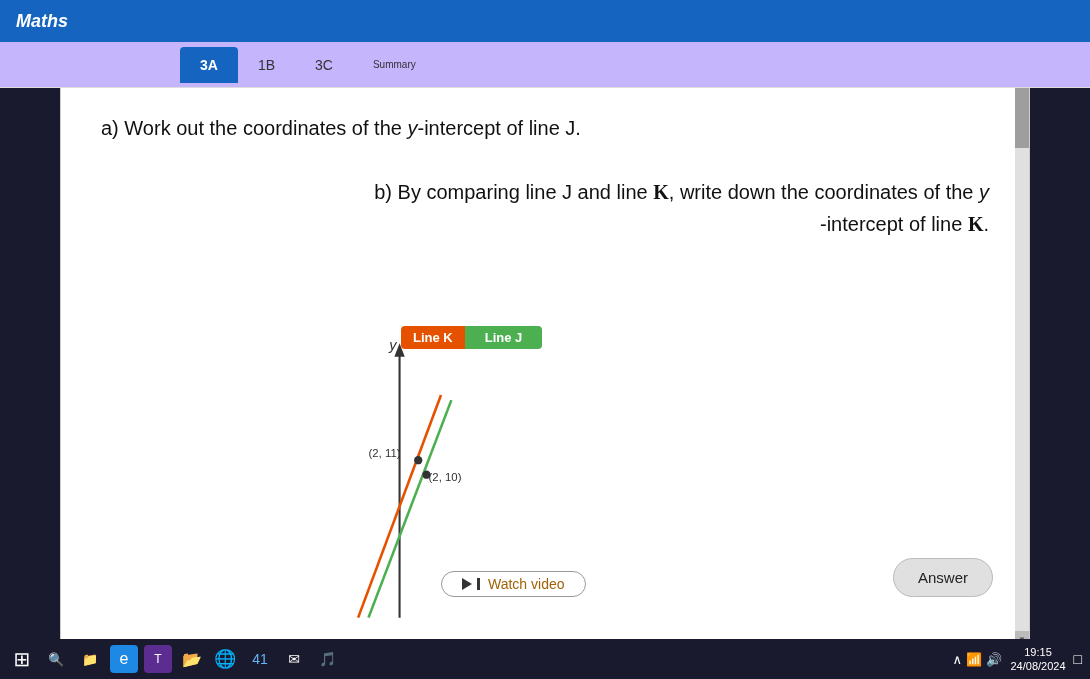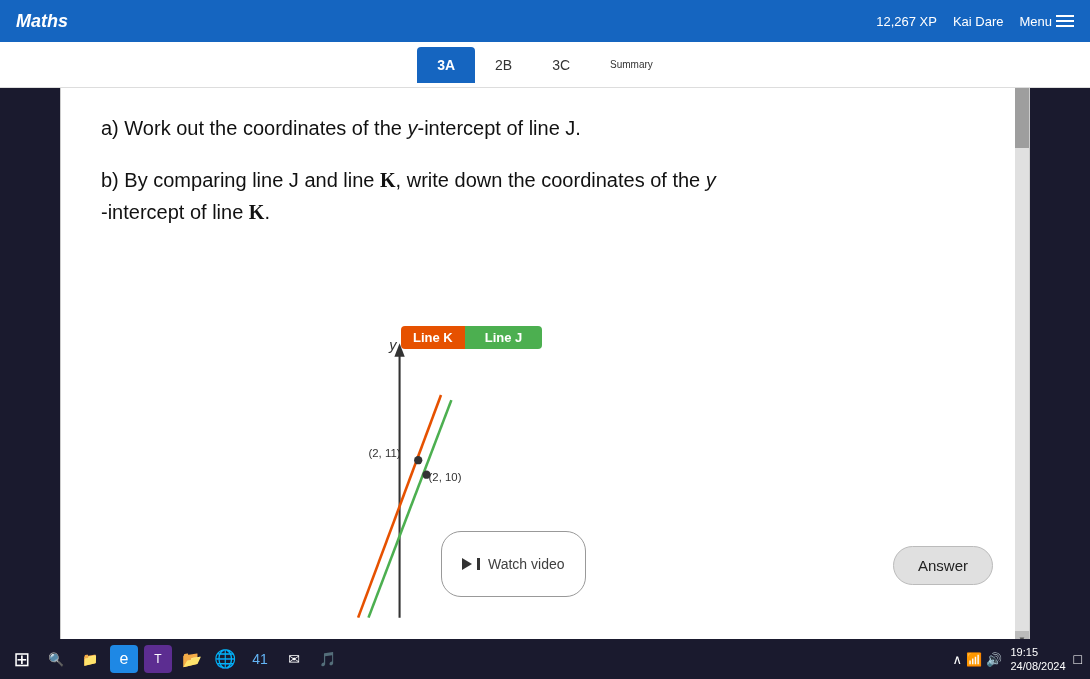--- a/index.html
+++ b/index.html
@@ -47,28 +47,27 @@
       gap: 3px;
     }
     .menu-line {
       width: 18px;
       height: 2px;
       background: white;
     }
 
     
     .tab-bar {
-      background: #ffffff;
+      background: #c4b5fd;
       height: 46px;
       display: flex;
       align-items: center;
       padding: 15px 180px;
       gap: 0;
       border-bottom: 1px solid #ddd;
-      justify-content: center;
     }
     .tab {
       padding: 10px 20px;
       cursor: pointer;
       font-size: 14px;
       color: #333;
       border-radius: 4px 4px 0 0;
     }
     .tab.active {
       background: #1565c0;
@@ -155,42 +154,42 @@
       left: 260px;
       top: 250px;
       width: 240px;
       height: 290px;
     }
 
     
     .answer-btn {
       position: absolute;
       right: 36px;
-      bottom: 62px;
+      bottom: 50px;
       background: #e0e0e0;
       border: 1px solid #bbb;
       border-radius: 20px;
       padding: 10px 24px;
       font-size: 15px;
       cursor: pointer;
       color: #222;
     }
 
     
     .watch-video-btn {
       position: absolute;
       left: 380px;
       bottom: 50px;
       background: white;
       border: 1.5px solid #999;
       border-radius: 20px;
-      padding: 24px 20px;
+      padding: 4px 20px;
       font-size: 14px;
       cursor: pointer;
-      color: #404040;
+      color: #a16207;
       display: flex;
       align-items: center;
       gap: 8px;
     }
 
     
     .taskbar {
       position: absolute;
       bottom: 0;
       left: 0;
@@ -219,21 +218,21 @@
       color: white;
     }
     .taskbar-right {
       display: flex;
       align-items: center;
       gap: 8px;
       color: white;
       font-size: 11px;
     }
     .taskbar-time {
-      text-align: left;
+      text-align: center;
       line-height: 1.3;
     }
     .taskbar-sys-icons {
       display: flex;
       align-items: center;
       gap: 4px;
       font-size: 13px;
     }
 
     
@@ -245,48 +244,36 @@
       font-size: 20px;
       color: #111;
       line-height: 1.6;
     }
   </style>
 </head>
 <body>
 
 <div class="top-bar">
   <span class="top-bar-title">Maths</span>
-  <div class="top-bar-right">
-    <span>12,267 XP</span>
-    <span>Kai Dare</span>
-    <div class="menu-btn">
-      <span>Menu</span>
-      <div class="menu-lines">
-        <div class="menu-line"></div>
-        <div class="menu-line"></div>
-        <div class="menu-line"></div>
-      </div>
-    </div>
-  </div>
 </div>
 
 <div class="tab-bar">
   <div class="tab active">3A</div>
-  <div class="tab">2B</div>
+  <div class="tab">1B</div>
   <div class="tab">3C</div>
   <div class="tab summary">Summary</div>
 </div>
 
 <div class="main-content">
 
-  <div class="question-text" style="margin-bottom: 20px;">
+  <div class="question-text" style="margin-bottom: 32px;">
     a) Work out the coordinates of the <span class="italic">y</span>-intercept of line J.
   </div>
 
-  <div class="question-text" style="text-align: left; margin-bottom: 10px;">
+  <div class="question-text" style="text-align: right; margin-bottom: 10px;">
     b) By comparing line J and line <span class="serif-bold">K</span>, write down the coordinates of the <span class="italic">y</span><br>
     -intercept of line <span class="serif-bold">K</span>.
   </div>
 
   <div class="legend">
     <div class="legend-k">Line K</div>
     <div class="legend-j">Line J</div>
   </div>
 
   <svg class="graph-svg" viewBox="0 0 200 280" xmlns="http://www.w3.org/2000/svg">

